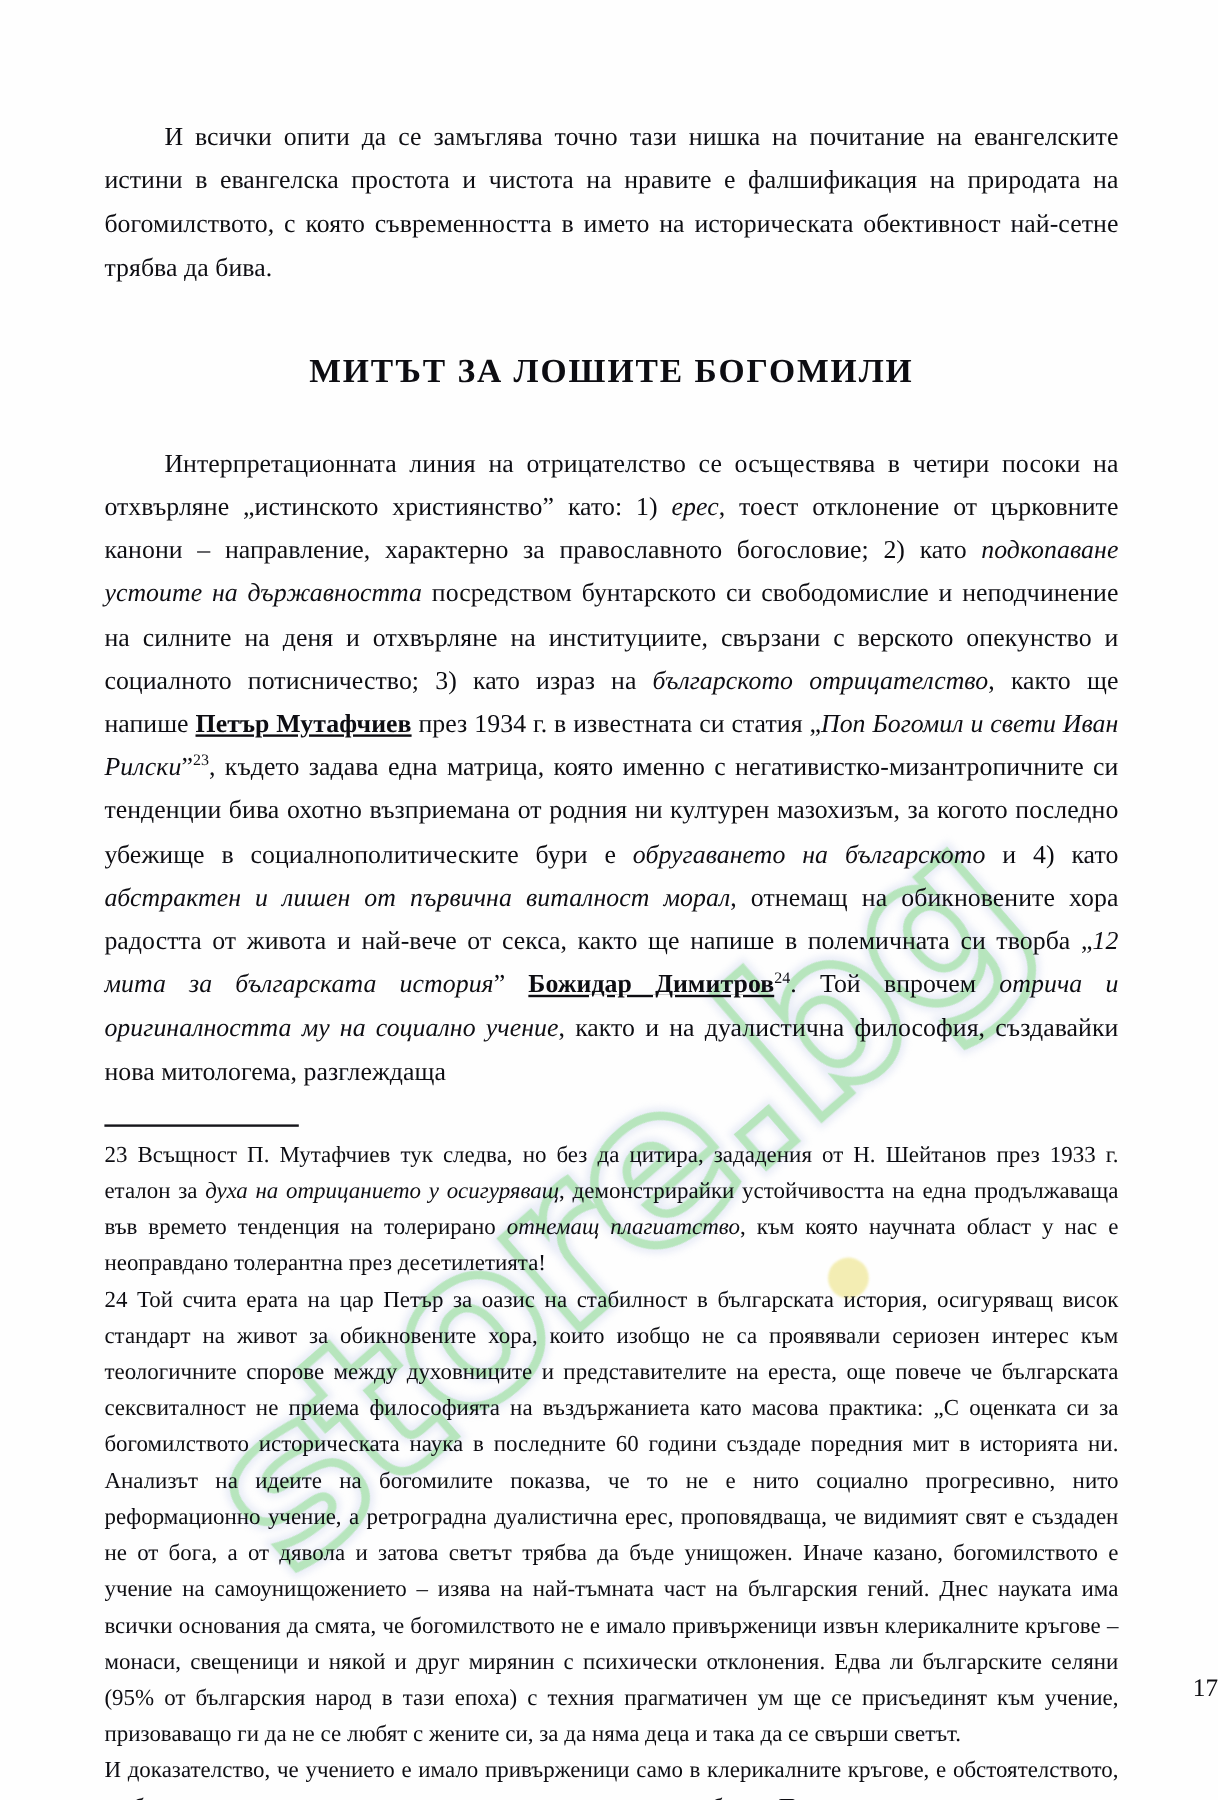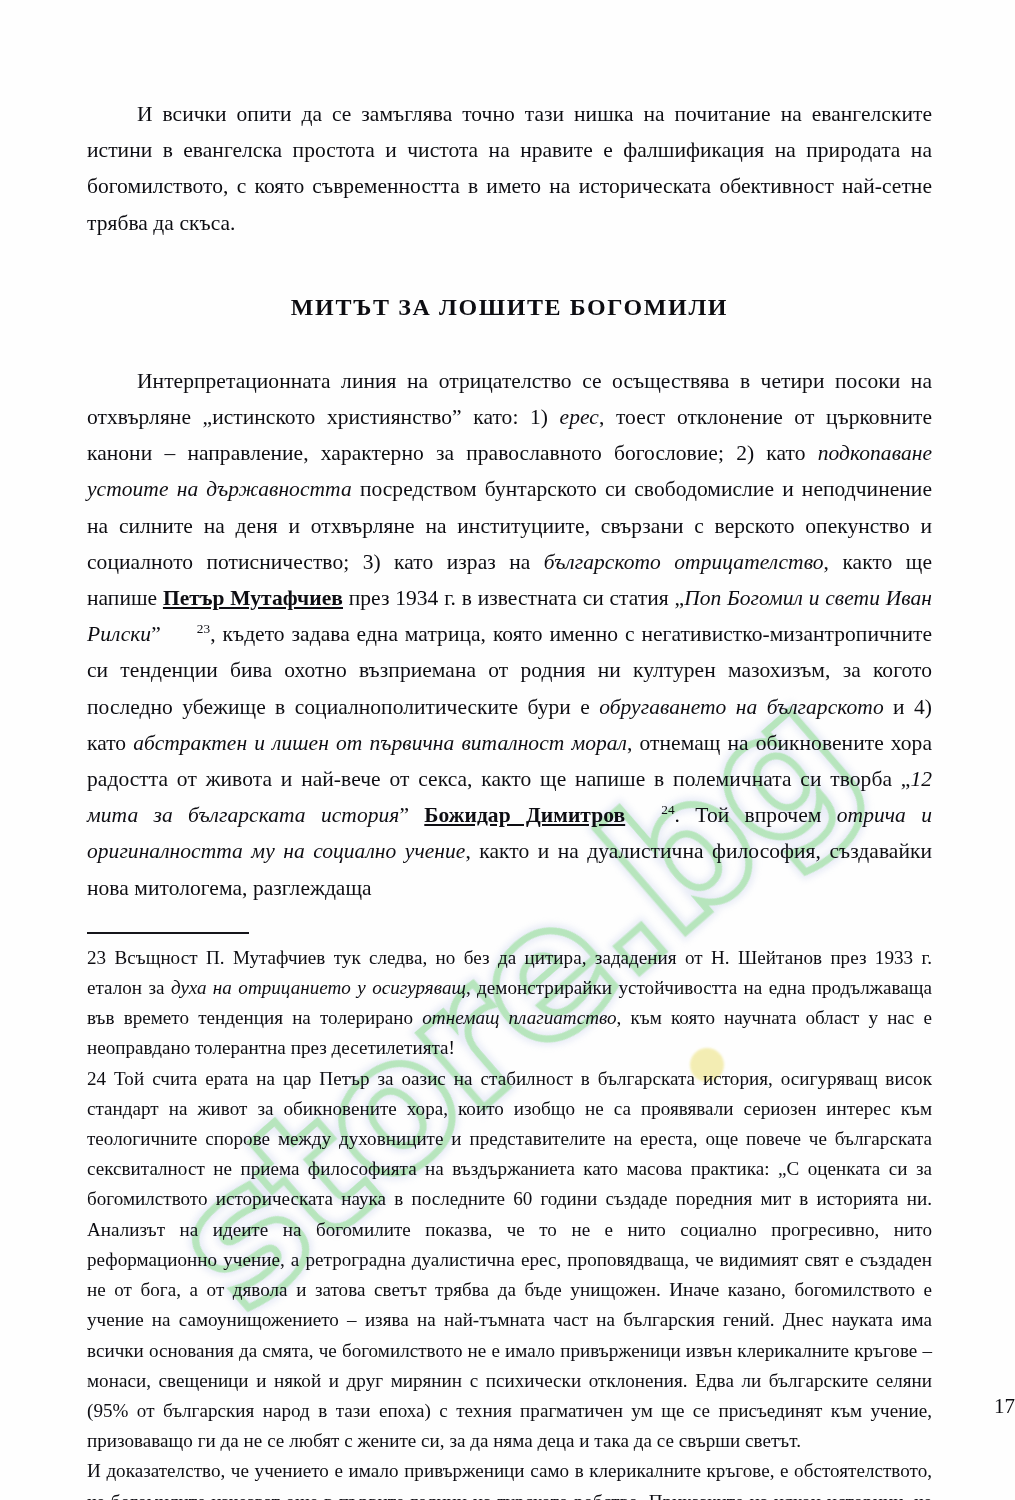--- a/index.html
+++ b/index.html
@@ -85,21 +85,21 @@
     text-indent: 50px;
     letter-spacing: 0.05px;
   }
 
   .para-top { padding-top: 96px; }
 
   h1.section-title {
     margin: 0;
     padding-top: 53px;
     padding-bottom: 42px;
-    font-size: 24px;
+    font-size: 28px;
     font-weight: 700;
     text-align: center;
     letter-spacing: 1.6px;
   }
 
   .fn-rule {
     width: 162px;
     height: 2px;
     background: #15151a;
     margin-top: 26px;
@@ -120,36 +120,36 @@
     left: 0;
     right: 0;
     top: 1394px;
     text-align: right;
     font-size: 21px;
     z-index: 2;
   }
 
   i { }
   b { font-weight: 700; text-decoration: underline; }
-  sup { font-size: 0.62em; vertical-align: super; line-height: 0; margin-left: 36px; }
+  sup { font-size: 0.62em; vertical-align: super; line-height: 0; }
 </style>
 </head>
 <body>
 
 <div class="page">
 
   <div class="watermark-layer">
     <div class="wm-text2">store.bg</div>
     <div class="wm-text">store.bg</div>
     <div class="wm-dot"></div>
   </div>
 
   <div class="content">
 
-    <p class="body para-top">И всички опити да се замъглява точно тази нишка на почитание на евангелските истини в евангелска простота и чистота на нравите е фалшификация на природата на богомилството, с която съвременността в името на историческата обективност най-сетне трябва да скъса.</p>
+    <p class="body para-top">И всички опити да се замъглява точно тази нишка на почитание на евангелските истини в евангелска простота и чистота на нравите е фалшификация на природата на богомилството, с която съвременността в името на историческата обективност най-сетне трябва да бива.</p>
 
     <h1 class="section-title">МИТЪТ ЗА ЛОШИТЕ БОГОМИЛИ</h1>
 
     <p class="body"><span>Интерпретационната линия на отрицателство се осъществява в четири посоки на отхвърляне „истинското християнство” като: 1) </span><i>ерес</i><span>, тоест отклонение от църковните канони – направление, характерно за православното богословие; 2) като </span><i>подкопаване устоите на държавността</i><span> посредством бунтарското си свободомислие и неподчинение на силните на деня и отхвърляне на институциите, свързани с верското опекунство и социалното потисничество; 3) като израз на </span><i>българското отрицателство</i><span>, както ще напише </span><b>Петър Мутафчиев</b><span> през 1934 г. в известната си статия „</span><i>Поп Богомил и свети Иван Рилски</i><span>”</span><sup>23</sup><span>, където задава една матрица, която именно с негативистко-мизантропичните си тенденции бива охотно възприемана от родния ни културен мазохизъм, за когото последно убежище в социалнополитическите бури е </span><i>обругаването на българското</i><span> и 4) като </span><i>абстрактен и лишен от първична виталност морал</i><span>, отнемащ на обикновените хора радостта от живота и най-вече от секса, както ще напише в полемичната си творба „</span><i>12 мита за българската история</i><span>” </span><b>Божидар Димитров</b><sup>24</sup><span>. Той впрочем </span><i>отрича и оригиналността му на социално учение</i><span>, както и на дуалистична философия, създавайки нова митологема, разглеждаща</span></p>
 
     <div class="fn-rule"></div>
 
     <p class="footnote"><span>23 Всъщност П. Мутафчиев тук следва, но без да цитира, зададения от Н. Шейтанов през 1933 г. еталон за </span><i>духа на отрицанието у осигуряващ</i><span>, демонстрирайки устойчивостта на една продължаваща във времето тенденция на толерирано </span><i>отнемащ плагиатство</i><span>, към която научната област у нас е неоправдано толерантна през десетилетията!</span></p>
 
     <p class="footnote">24 Той счита ерата на цар Петър за оазис на стабилност в българската история, осигуряващ висок стандарт на живот за обикновените хора, които изобщо не са проявявали сериозен интерес към теологичните спорове между духовниците и представителите на ереста, още повече че българската сексвиталност не приема философията на въздържаниета като масова практика: „С оценката си за богомилството историческата наука в последните 60 години създаде поредния мит в историята ни. Анализът на идеите на богомилите показва, че то не е нито социално прогресивно, нито реформационно учение, а ретроградна дуалистична ерес, проповядваща, че видимият свят е създаден не от бога, а от дявола и затова светът трябва да бъде унищожен. Иначе казано, богомилството е учение на самоунищожението – изява на най-тъмната част на българския гений. Днес науката има всички основания да смята, че богомилството не е имало привърженици извън клерикалните кръгове – монаси, свещеници и някой и друг мирянин с психически отклонения. Едва ли българските селяни (95% от българския народ в тази епоха) с техния прагматичен ум ще се присъединят към учение, призоваващо ги да не се любят с жените си, за да няма деца и така да се свърши светът.</p>

